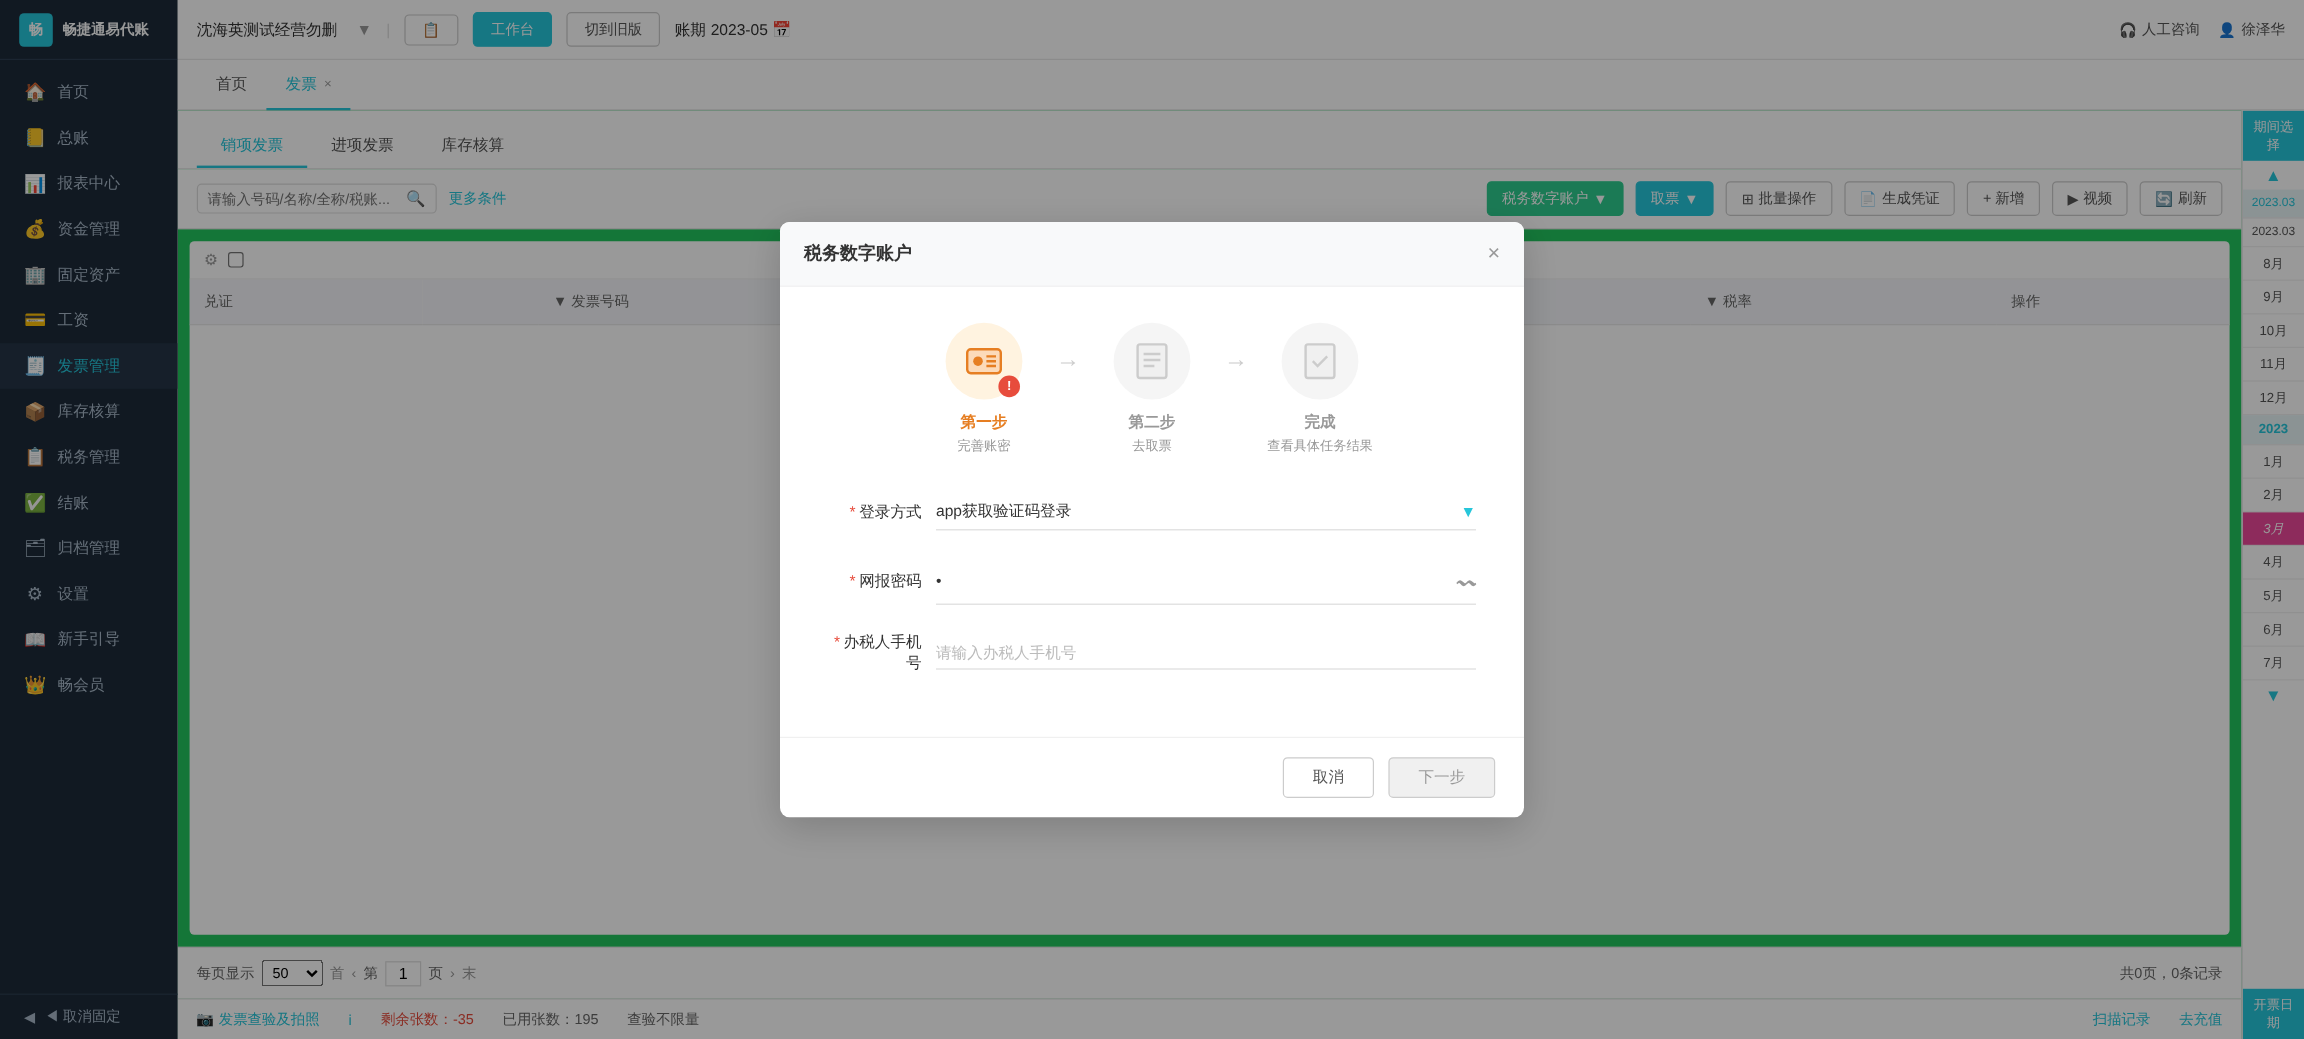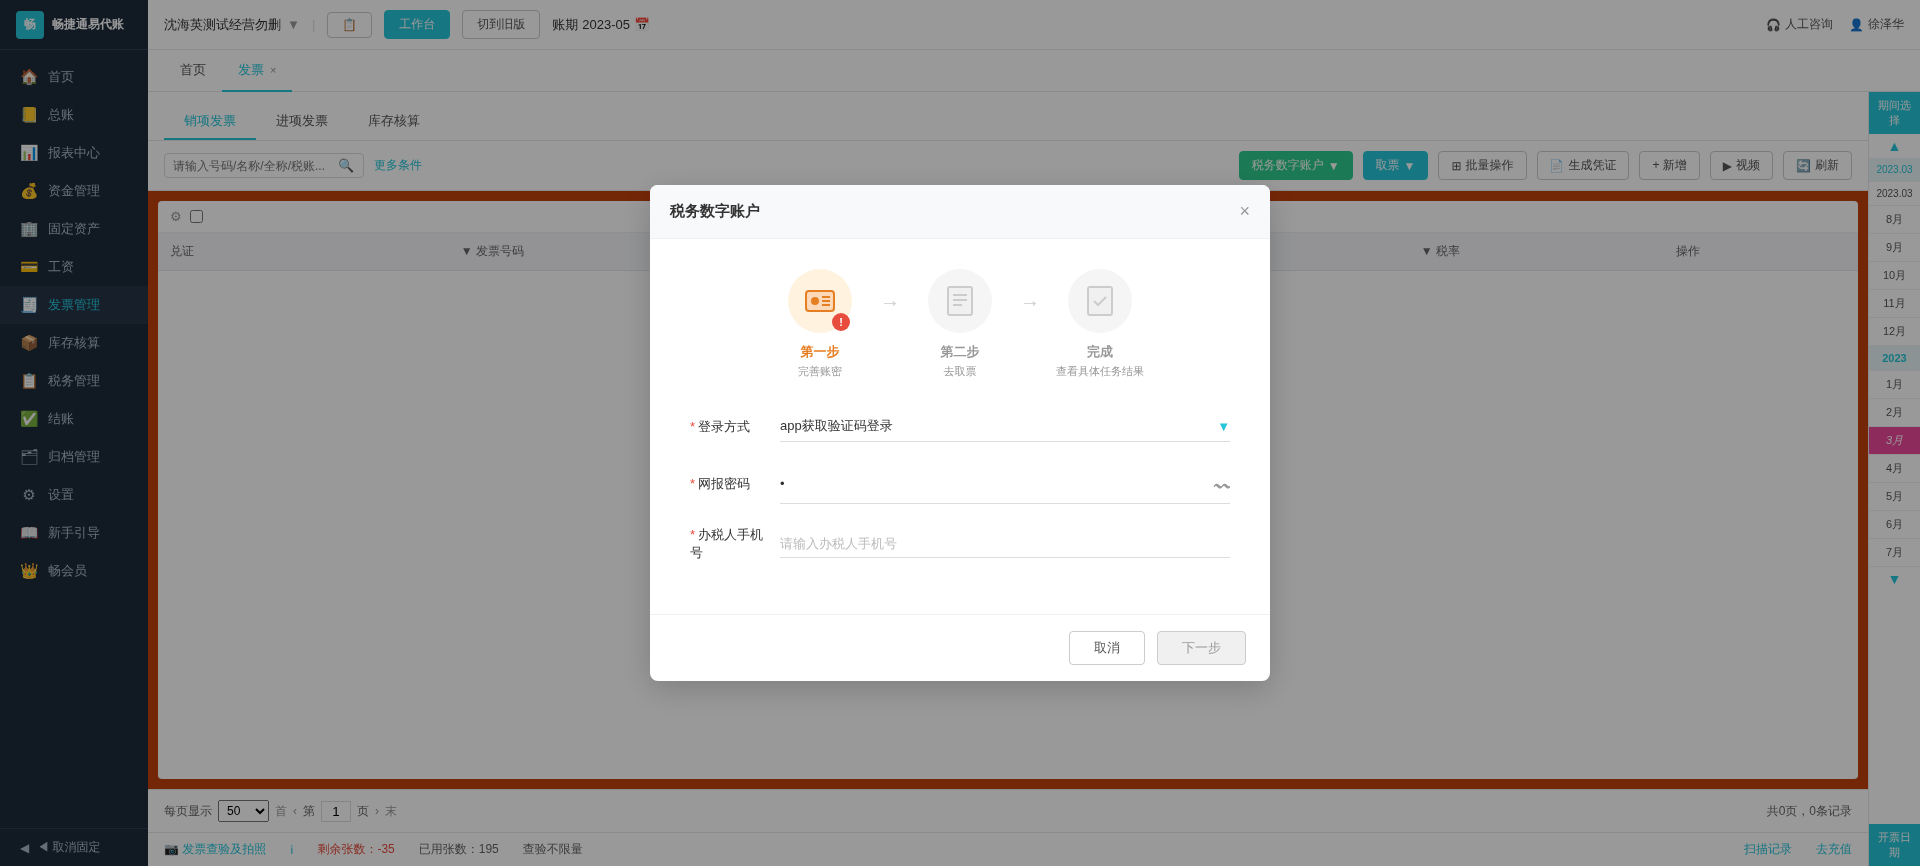--- a/index.html
+++ b/index.html
@@ -60,21 +60,21 @@
       background: #fff;
       height: 50px;
       display: flex;
       align-items: center;
       padding: 0 16px;
       border-bottom: 1px solid #e8e8e8;
       gap: 12px;
       flex-shrink: 0;
     }
     .topbar-company {
-      display: flex; align-items: center; gap: 6px;
+      display: flex; align-items: center; gap: 16px;
       font-size: 13px; color: #333; cursor: pointer;
     }
     .topbar-sep { color: #ddd; }
     .topbar-btn {
       padding: 5px 14px;
       border-radius: 4px;
       border: 1px solid #ccc;
       background: #fff;
       font-size: 12px;
       cursor: pointer;
@@ -108,21 +108,21 @@
     .content-tab .close-btn { margin-left: 6px; color: #999; font-size: 11px; }
 
     
     .page-area { flex: 1; display: flex; overflow: hidden; position: relative; }
 
     
     .content-area {
       flex: 1;
       display: flex;
       flex-direction: column;
-      background: #c2410c;
+      background: #22c55e;
       overflow: hidden;
     }
 
     .invoice-header {
       background: #fff;
       padding: 12px 16px 0;
       border-bottom: 1px solid #e8e8e8;
       flex-shrink: 0;
     }
     .invoice-tabs { display: flex; gap: 0; }
@@ -296,21 +296,21 @@
     .step-arrow {
       display: flex; align-items: center; padding-top: 20px;
       color: #ccc; font-size: 20px;
     }
 
     
     .form-row {
       display: flex; align-items: center; margin-bottom: 22px;
     }
     .form-label {
-      width: 90px; font-size: 13px; color: #333; 
+      width: 90px; font-size: 13px; color: #333; text-align: right;
       padding-right: 12px; flex-shrink: 0;
     }
     .form-label.required::before { content: '*'; color: #e74c3c; margin-right: 3px; }
     .form-select {
       flex: 1;
       border: none; border-bottom: 1px solid #ddd;
       padding: 6px 0;
       font-size: 13px;
       color: #333;
       outline: none;

